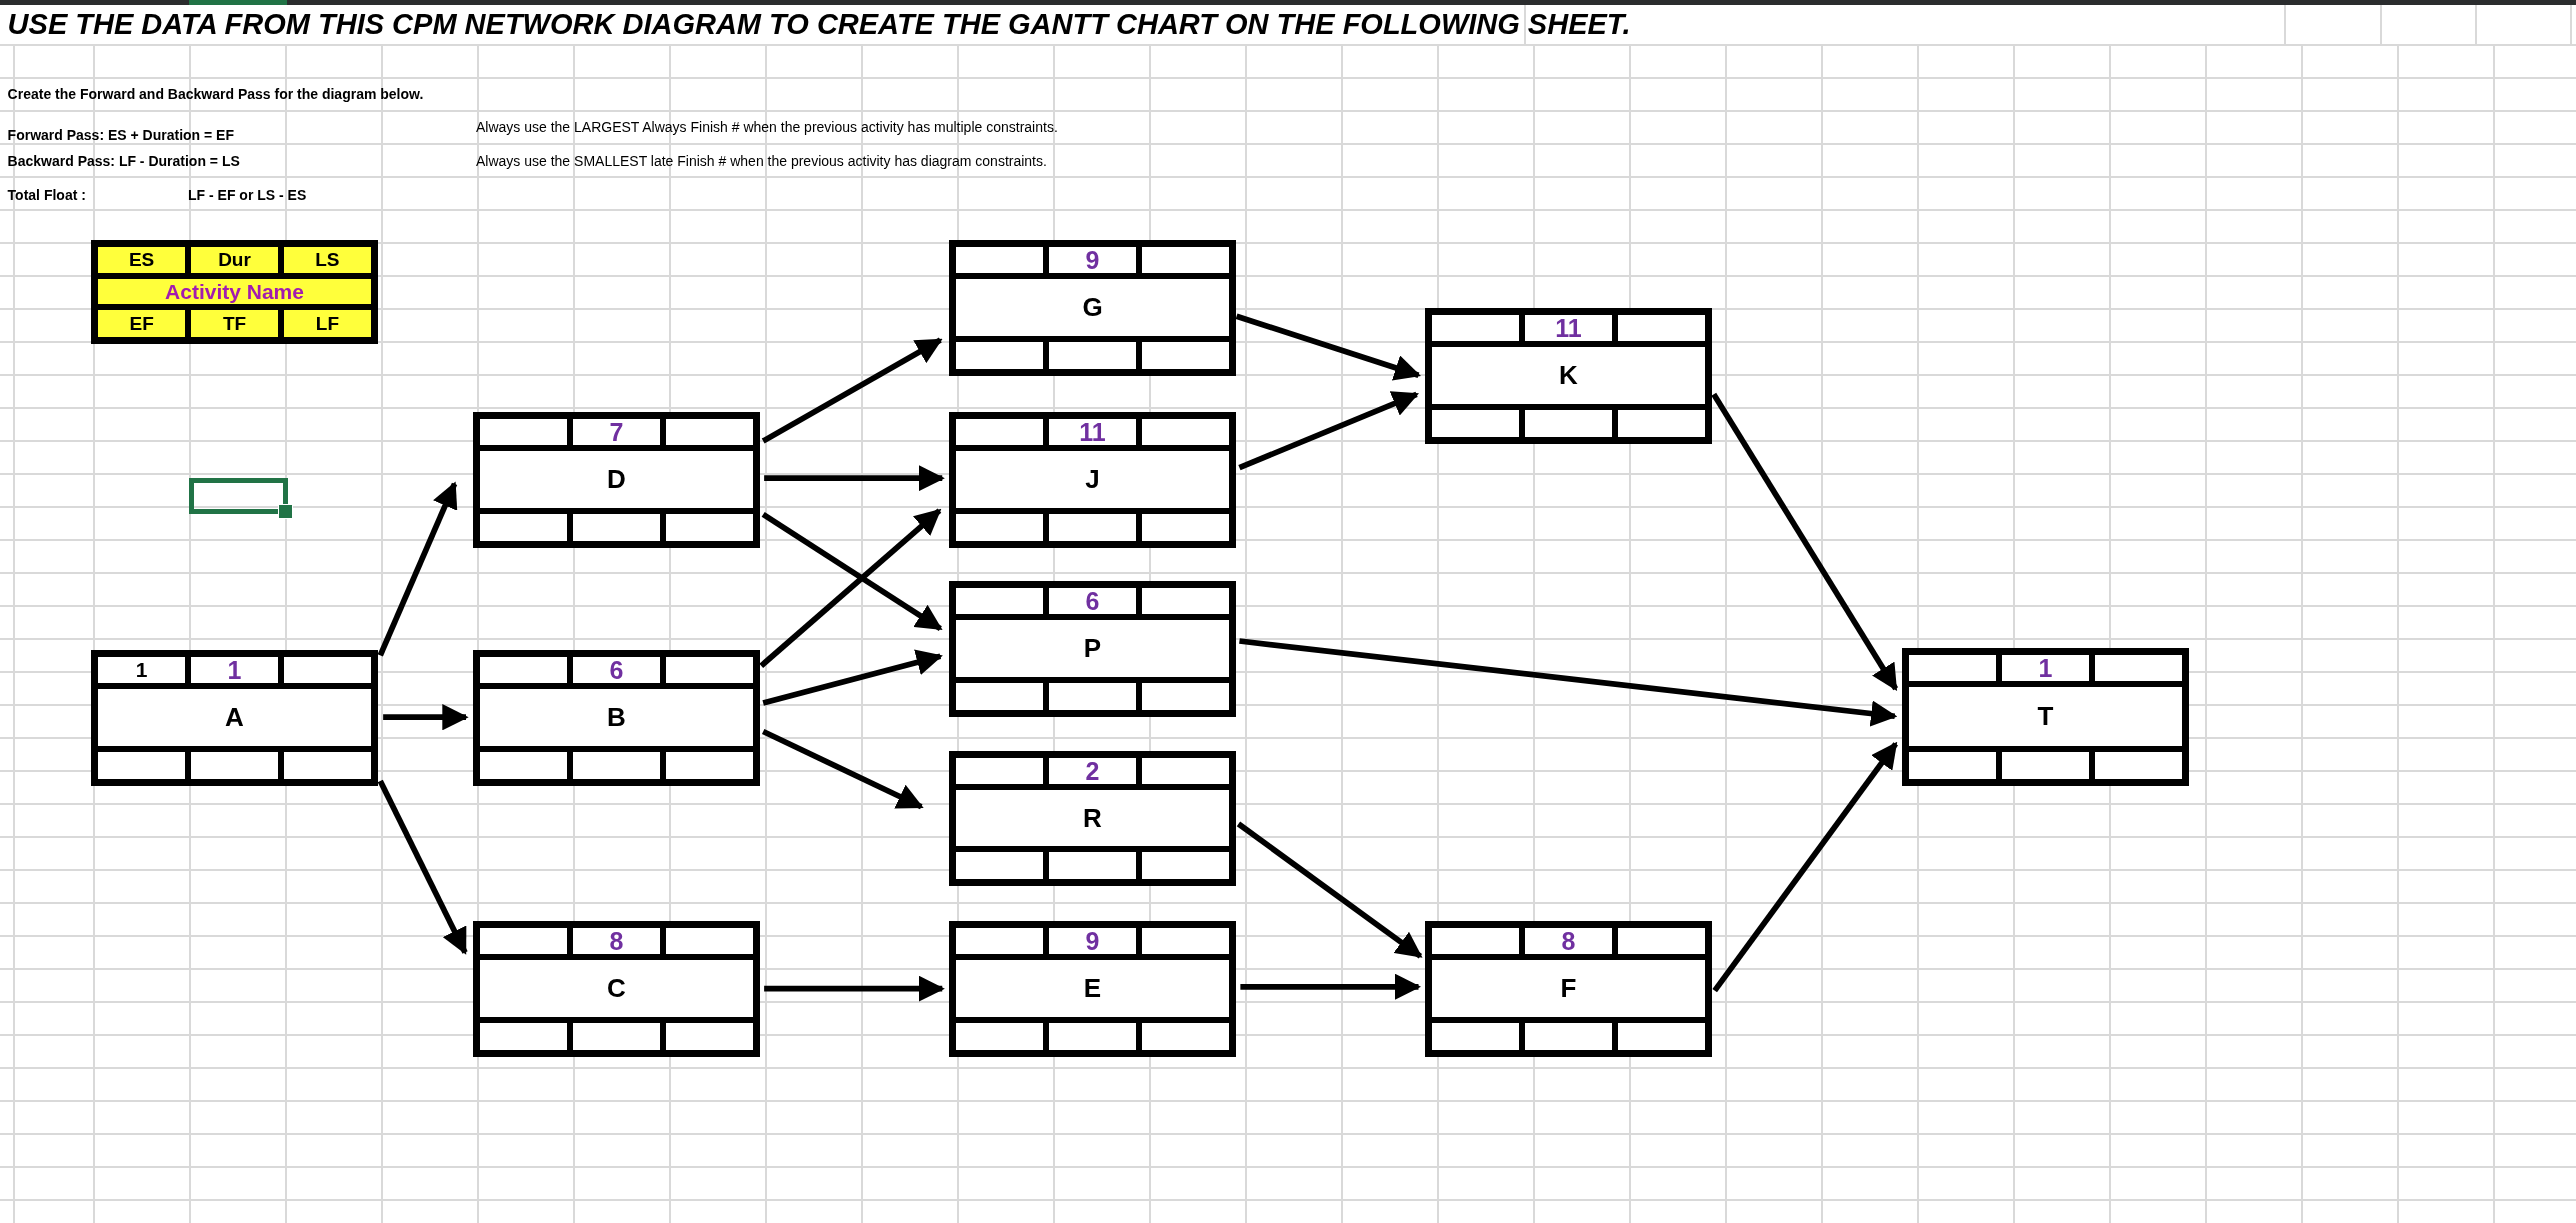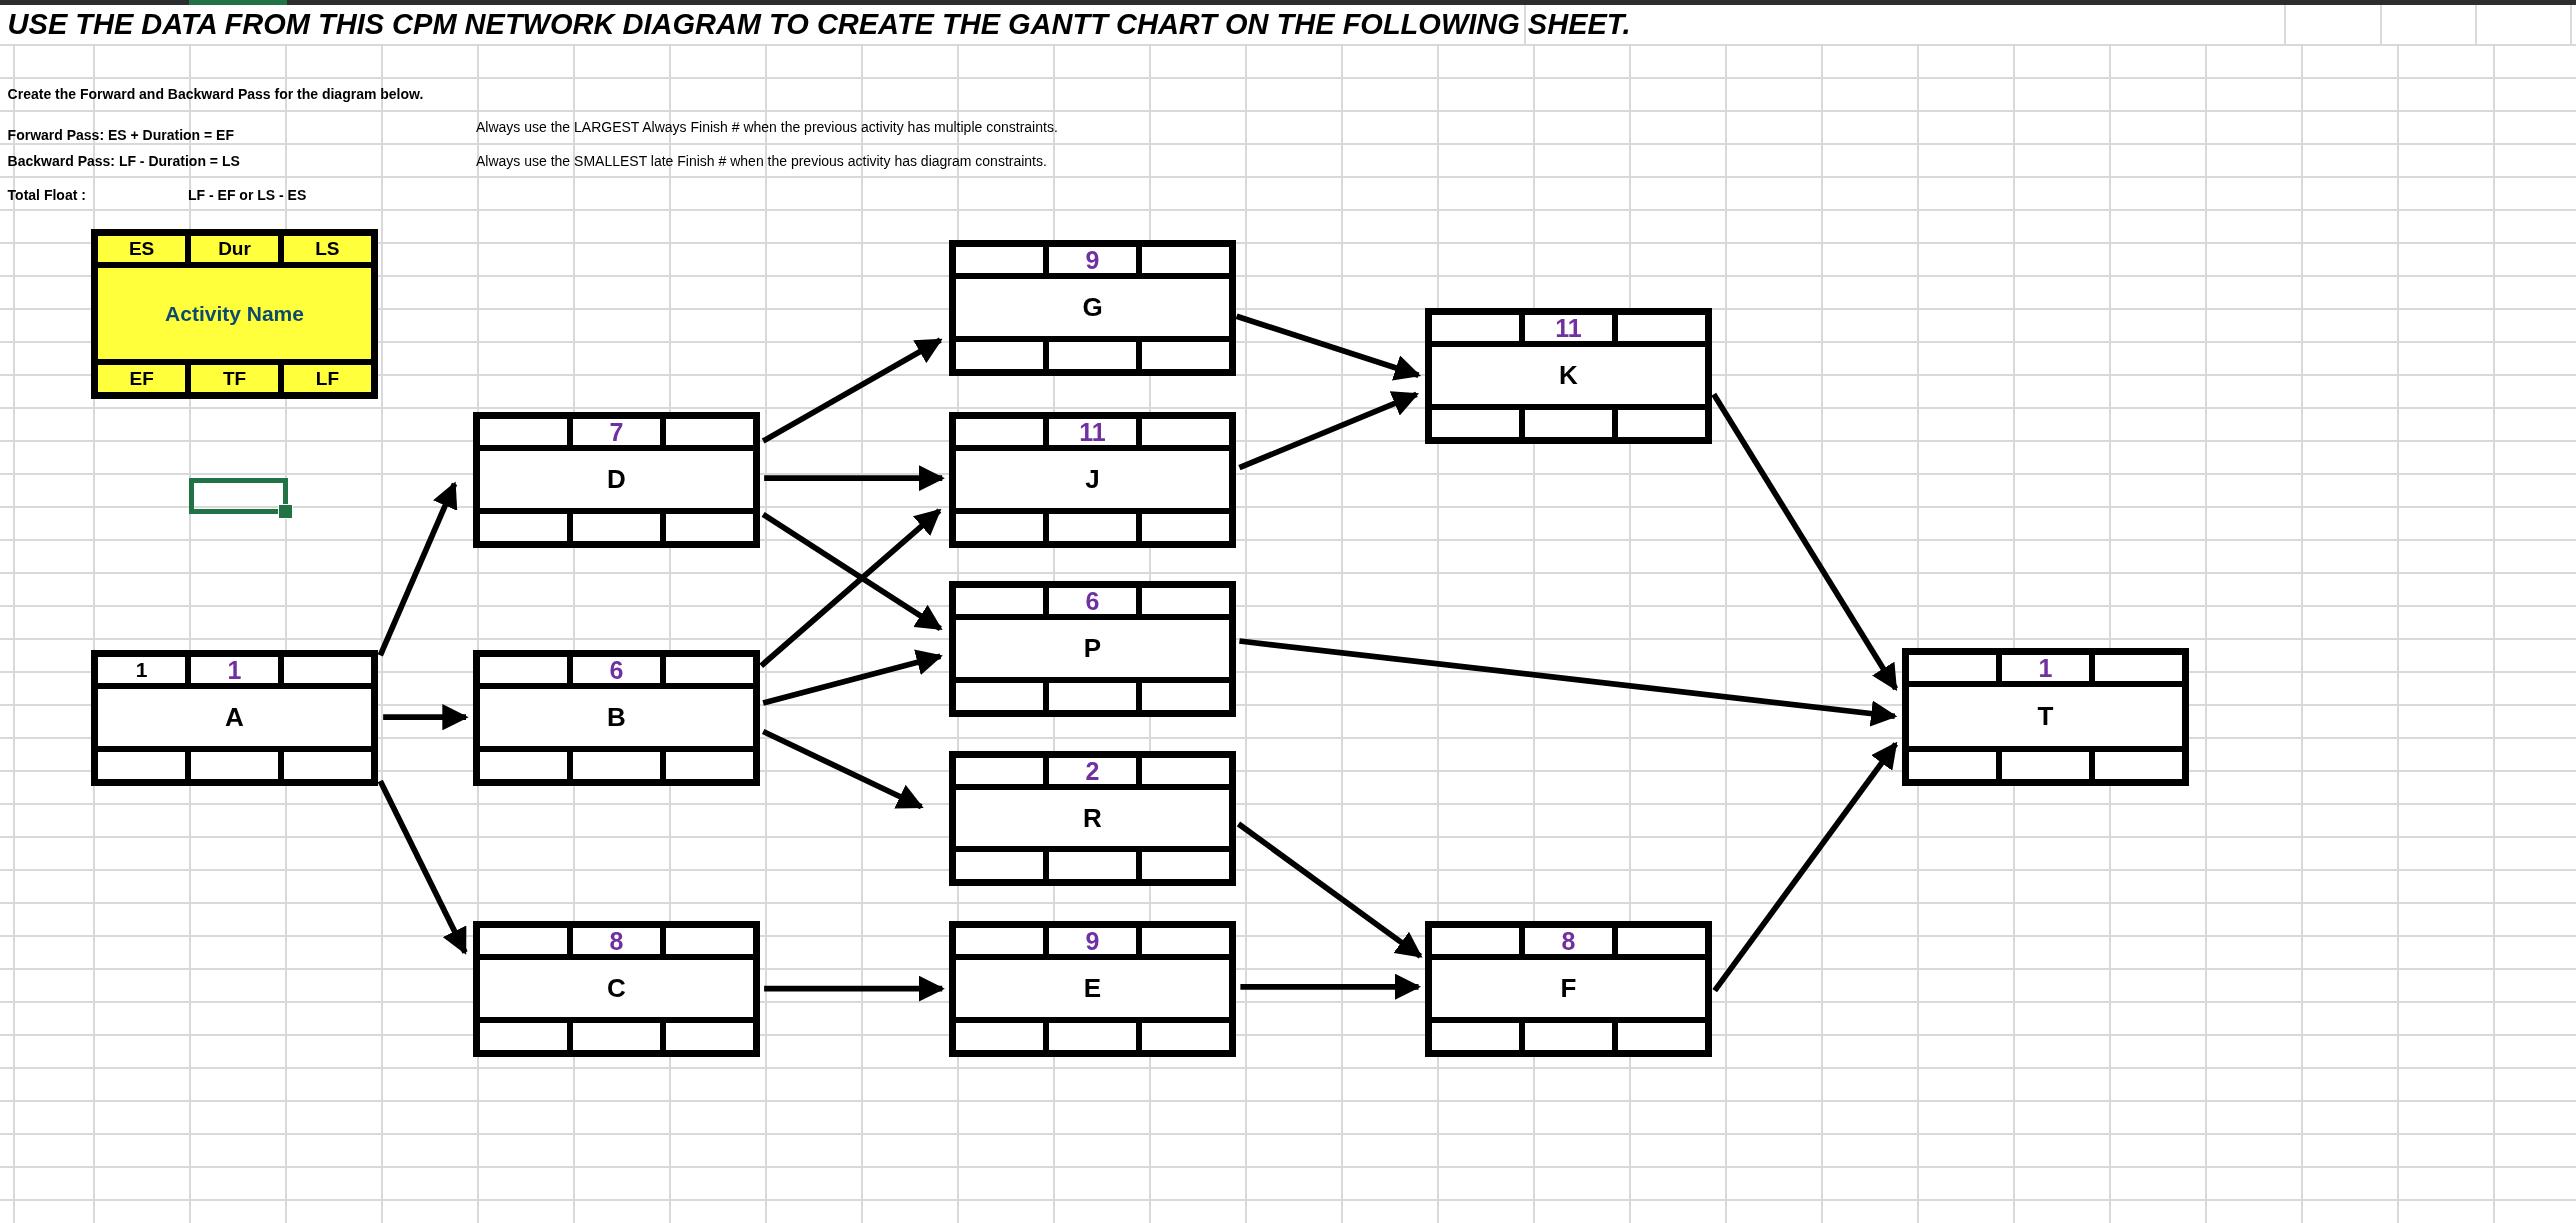--- a/index.html
+++ b/index.html
@@ -24,21 +24,21 @@
   
   .node{position:absolute;width:287px;background:#000;border:7.6px solid #000;box-sizing:border-box;
     display:grid;grid-template-columns:1fr 1fr 1fr;grid-template-rows:26px 1fr 27px;gap:5.7px;}
   .node .cell{background:#fff;display:flex;align-items:center;justify-content:center;overflow:hidden;}
   .node .mid{grid-column:1/4;}
   .node .yellow{background:#ffff3b;}
   .dur{color:#7030A0;font-weight:bold;font-size:25px;}
   .esv{color:#000;font-weight:bold;font-size:21px;}
   .nlabel{color:#000;font-weight:bold;font-size:26px;}
   .legend-small{font-size:19px;font-weight:bold;color:#000;}
-  .legend-big{font-size:21px;font-weight:bold;color:#0c4a6e;}
+  .legend-big{font-size:21px;font-weight:bold;color:#a21caf;}
   
   .selcell{position:absolute;left:189px;top:478px;width:99px;height:36px;border:5.7px solid #217346;
     box-sizing:border-box;background:transparent;}
   .fillhandle{position:absolute;right:-9.5px;bottom:-9.5px;width:12.4px;height:12.4px;background:#217346;border:1.9px solid #fff;}
   svg.arrows{position:absolute;left:0;top:0;pointer-events:none;}
 </style>
 </head>
 <body>
 
 <div class="canvas">
@@ -57,21 +57,21 @@
   <div class="vline" style="left:2570px"></div>
 
   <div class="itext bold" style="left:7.6px;top:79px">Create the Forward and Backward Pass for the diagram below.</div>
   <div class="itext bold" style="left:7.6px;top:120px">Forward Pass: ES + Duration = EF</div>
   <div class="itext" style="left:476px;top:112px">Always use the LARGEST Always Finish # when the previous activity has multiple constraints.</div>
   <div class="itext bold" style="left:7.6px;top:146px">Backward Pass: LF - Duration = LS</div>
   <div class="itext" style="left:476px;top:146px">Always use the SMALLEST late Finish # when the previous activity has diagram constraints.</div>
   <div class="itext bold" style="left:7.6px;top:180px">Total Float :</div>
   <div class="itext bold" style="left:188px;top:180px">LF - EF or LS - ES</div>
 
-  <div class="node" style="left:91px;top:229px;height:170px">
+  <div class="node" style="left:91px;top:240px;height:104px">
     <div class="cell yellow legend-small">ES</div>
     <div class="cell yellow legend-small">Dur</div>
     <div class="cell yellow legend-small">LS</div>
     <div class="cell yellow mid legend-big">Activity Name</div>
     <div class="cell yellow legend-small">EF</div>
     <div class="cell yellow legend-small">TF</div>
     <div class="cell yellow legend-small">LF</div>
   </div>
 
   <div id="nodes-layer">

